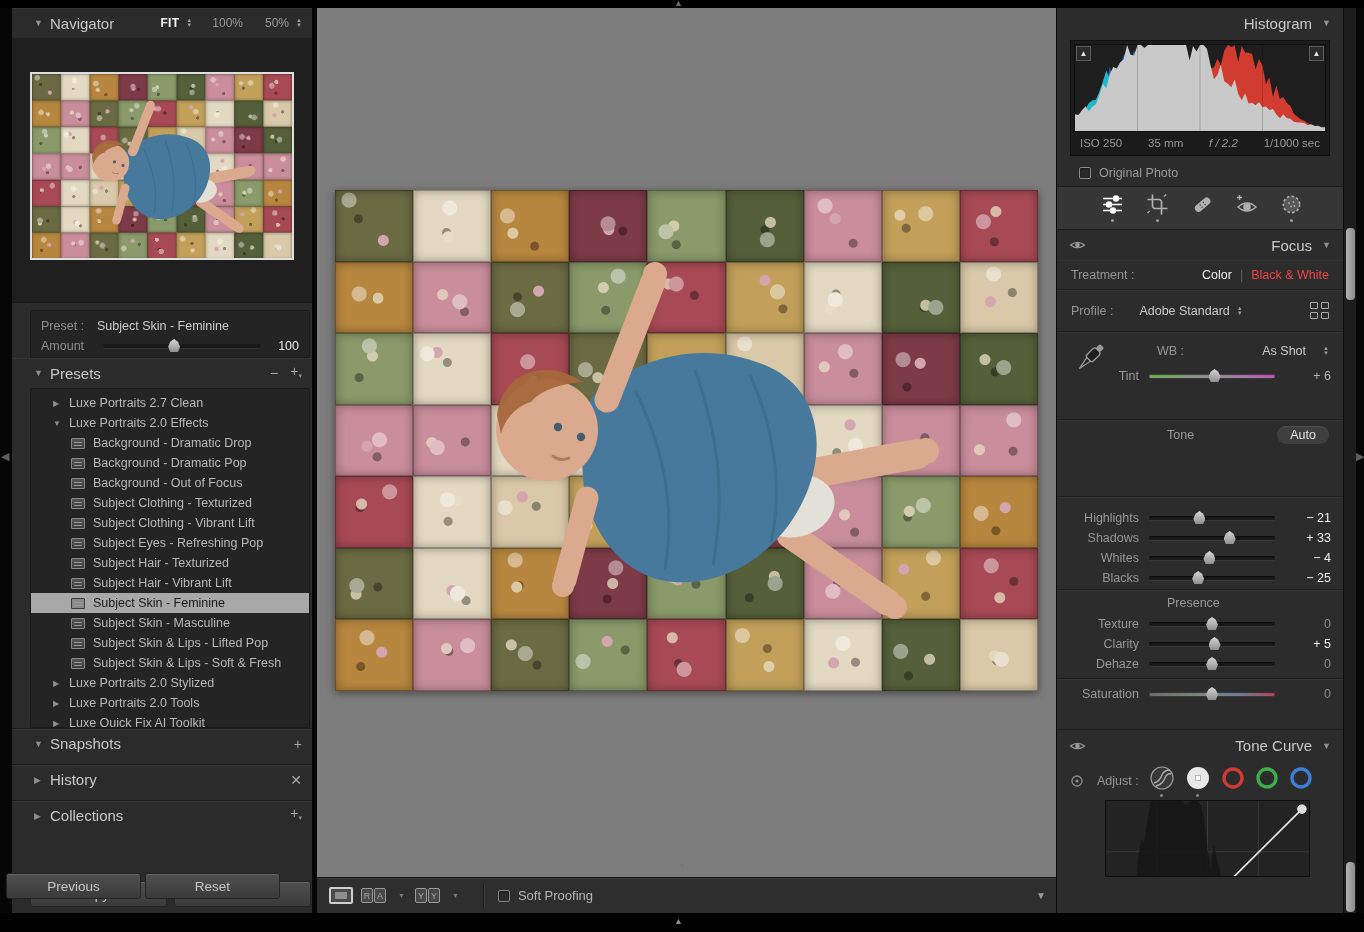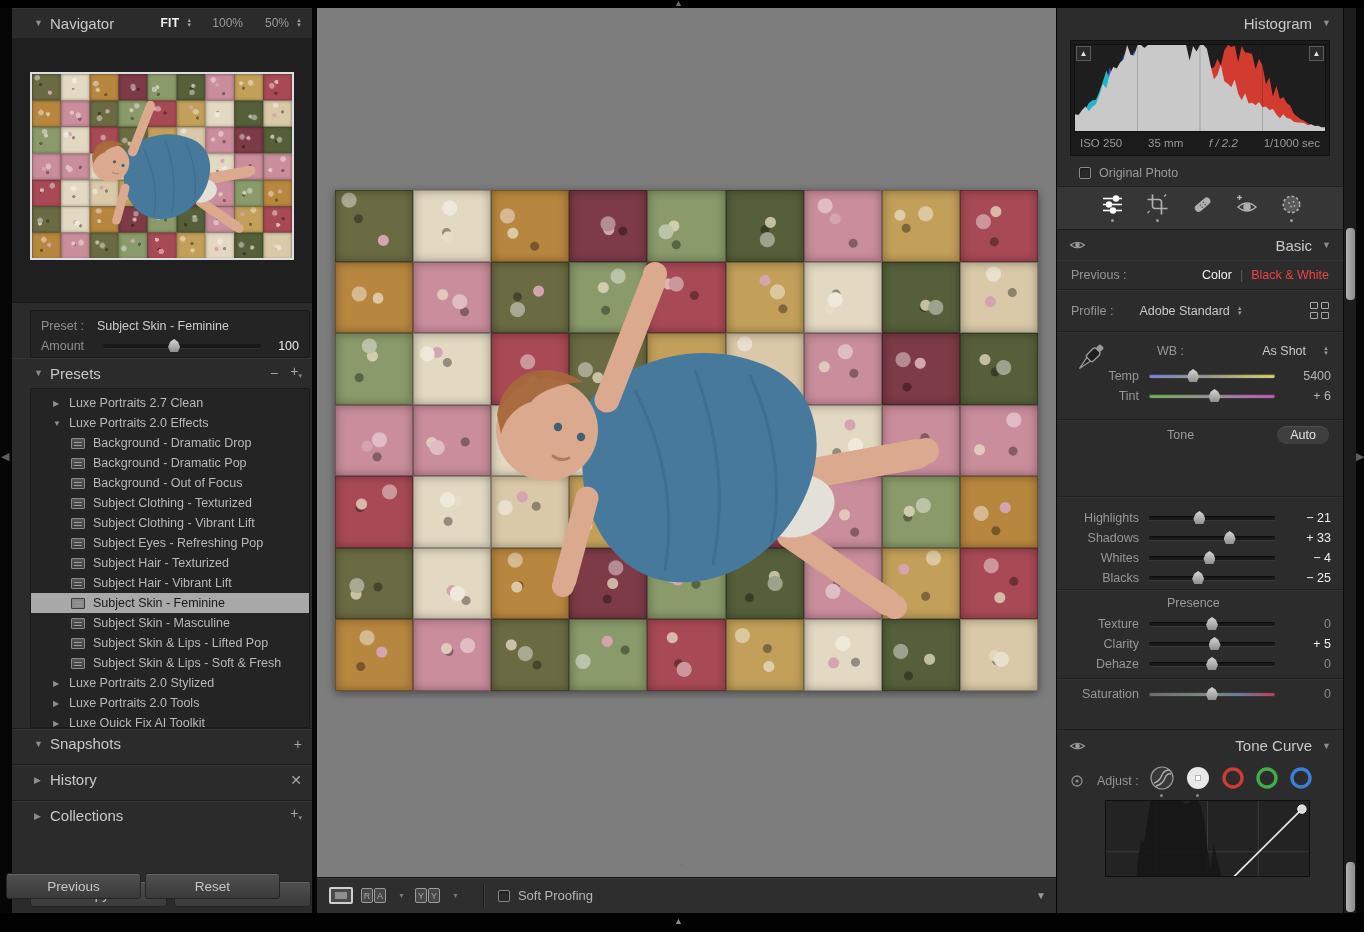--- a/index.html
+++ b/index.html
@@ -614,26 +614,26 @@
           </svg>
           <span class="dot"></span>
         </span>
       </div>
 
     <div class="rp-header" style="height:30px;">
       <svg class="eye-ico" viewBox="0 0 17 12">
         <path d="M1.5 6 Q8.5 0.5 15.5 6 Q8.5 11.5 1.5 6 Z" fill="none" stroke="#9a9a9a" stroke-width="1.2"></path>
         <circle cx="8.5" cy="6" r="2.3" fill="#9a9a9a"></circle>
       </svg>
-      <span class="rp-title">Basic</span>
+      <span class="rp-title">Focus</span>
       <span class="rp-disc">▼</span>
     </div>
 
     <div id="treat-row" class="band row-flex">
-      <span class="lbl">Previous :</span>
+      <span class="lbl">Treatment :</span>
       <span id="treat-color">Color</span>
       <span class="treat-div">|</span>
       <span id="treat-bw">Black &amp; White</span>
     </div>
 
     <div id="profile-row" class="band row-flex">
       <span class="lbl">Profile :</span>
       <span id="profile-val">Adobe Standard</span>
       <span class="spin">
           <span>▲</span>
@@ -658,27 +658,20 @@
       <div id="wb-row" class="row-flex">
         <span class="lbl">WB :</span>
         <span id="wb-val">As Shot</span>
         <span class="spin">
             <span>▲</span>
             <span>▼</span>
           </span>
       </div>
       <div id="g-wb">
           <div class="srow">
-            <span class="slabel">Temp</span>
-            <span class="strack t-temp">
-              <span class="sthumb" style="left: 35%;"></span>
-            </span>
-            <span class="sval mid">5400</span>
-          </div>
-          <div class="srow">
             <span class="slabel">Tint</span>
             <span class="strack t-tint">
               <span class="sthumb" style="left: 52%;"></span>
             </span>
             <span class="sval mid">+ 6</span>
           </div>
         </div>
     </div>
 
     <div id="tone-sect" class="band">

